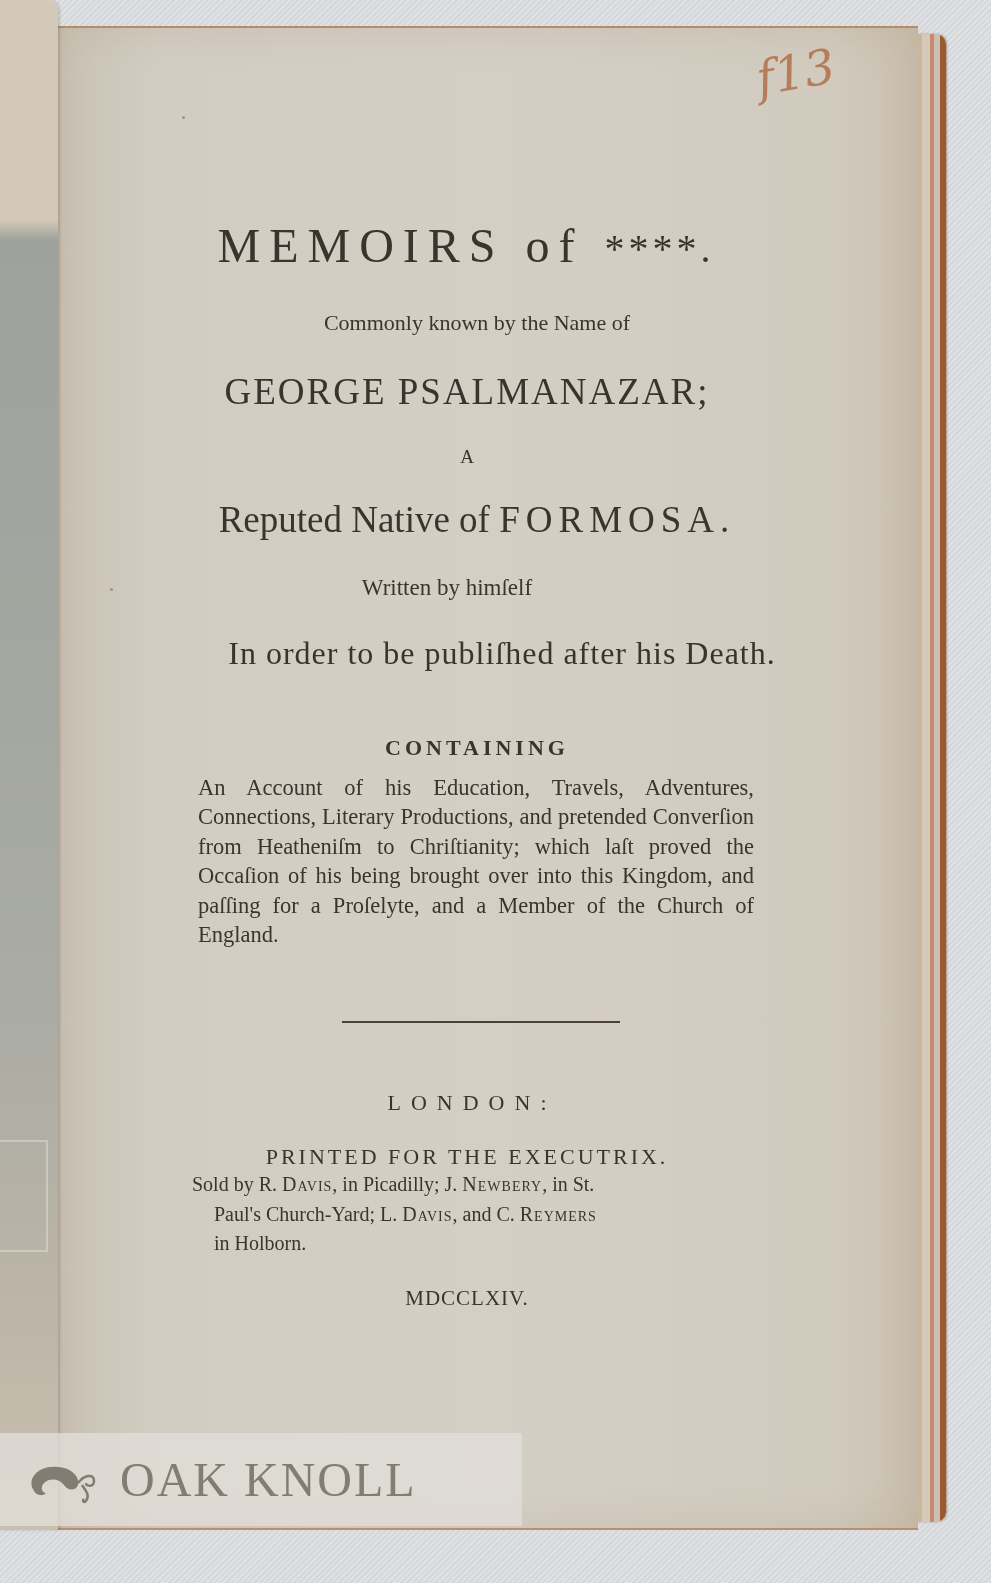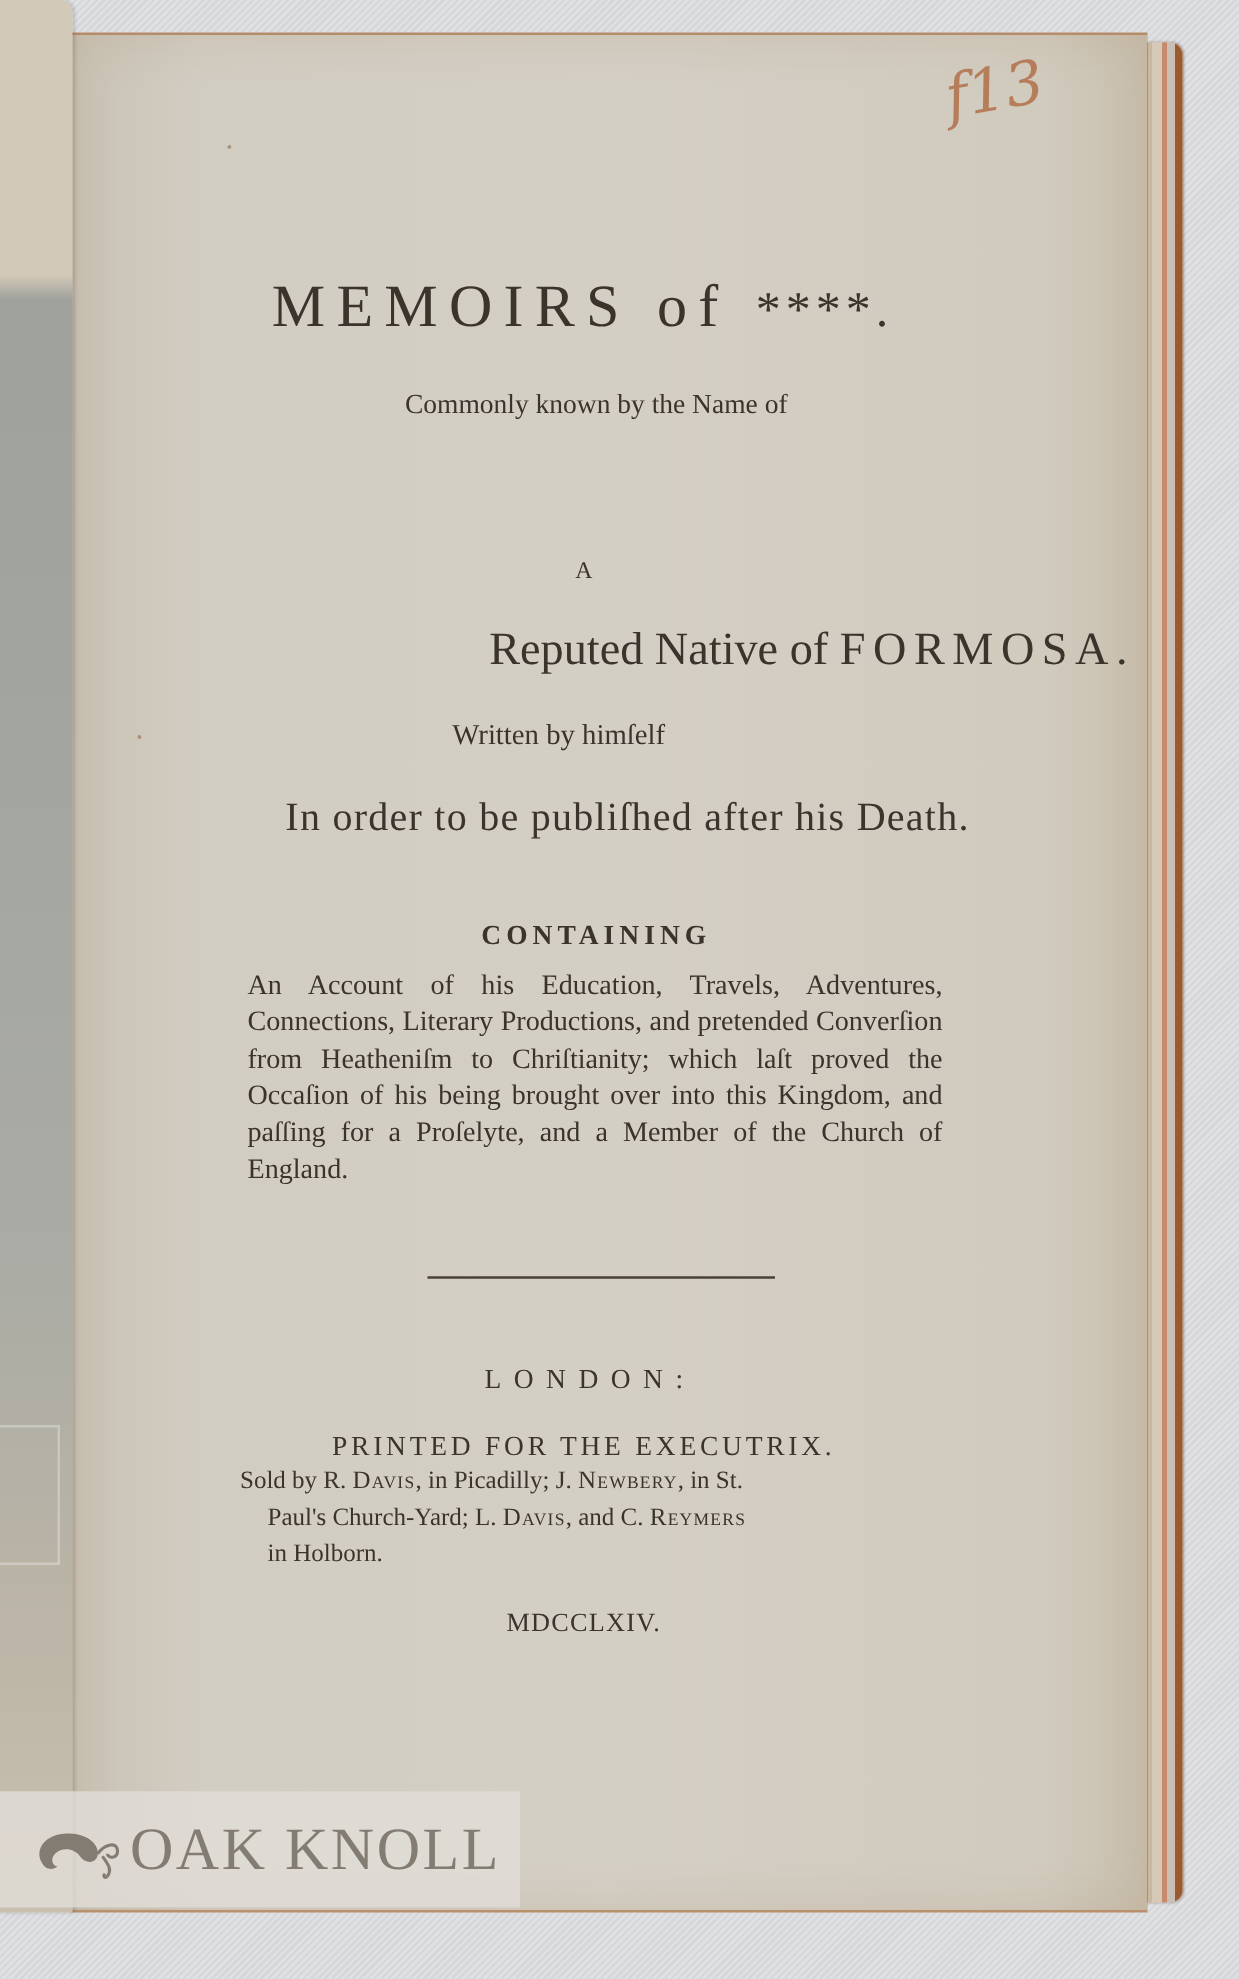--- a/index.html
+++ b/index.html
@@ -49,21 +49,21 @@
       position: absolute; left: 4px; top: 190px; width: 20px; height: 220px;
       color: #c2915f; font-style: italic; font-size: 14px;
       writing-mode: vertical-rl; transform: rotate(180deg); opacity: 0.7;
     }
     .tp { position: absolute; left: 0; width: 862px; text-align: center; color: #3a342c; }
     .t-memoirs { top: 190px; font-size: 48px; letter-spacing: 9px; left: 60px; width: 700px; }
     .t-memoirs .ast { font-size: 40px; letter-spacing: 4px; }
     .t-commonly { top: 282px; font-size: 22px; left: -10px; }
     .t-george { top: 342px; font-size: 37px; letter-spacing: 2px; left: -20px; }
     .t-a { top: 418px; font-size: 19px; left: -20px; }
-    .t-reputed { top: 470px; font-size: 37px; left: -10px; text-align: right; }
+    .t-reputed { top: 470px; font-size: 37px; left: -10px; }
     .t-reputed .caps { letter-spacing: 6px; }
     .t-written { top: 547px; font-size: 23px; left: -40px; }
     .t-inorder { top: 607px; font-size: 32px; letter-spacing: 1px; left: 15px; }
     .t-containing { top: 707px; font-size: 22px; letter-spacing: 4px; font-weight: bold; left: -10px; }
     .t-body {
       position: absolute; top: 745px; left: 142px; width: 556px;
       font-size: 22.5px; line-height: 29.4px; color: #3a342c; text-align: justify;
       text-align-last: left;
     }
     .rule { position: absolute; top: 993px; left: 286px; width: 278px; height: 2px; background: #4a4238; }
@@ -74,23 +74,23 @@
       font-size: 20px; line-height: 29.5px; color: #3a342c; text-align: justify;
       text-align-last: left;
       margin-top: 14px;
     }
     .t-sold .l2 { padding-left: 22px; display: block; font-family: Liberation Serif, serif; }
     .sc { font-variant: small-caps; letter-spacing: 1px; }
     .t-date { top: 1258px; font-size: 21px; letter-spacing: 1px; left: -20px; }
     .speck { position: absolute; width: 3px; height: 3px; border-radius: 50%; background: #8a6a4a; opacity: 0.6; }
     
     .watermark {
-      position: absolute; left: 0; top: 1433px; width: 416px; height: 93px;
+      position: absolute; left: 0; top: 1433px; width: 522px; height: 93px;
       background: rgba(225,222,216,0.78);
-      display: flex; align-items: center; padding-left: 24px; box-sizing: border-box;
+      display: flex; align-items: center; gap: 16px; padding-left: 24px; box-sizing: border-box;
     }
     .wm-icon { width: 80px; height: 50px; }
     .wm-text {
       font-family: "Liberation Serif", serif; font-size: 48px; letter-spacing: 2px; color: #837c73;
     }
   </style>
 </head>
 <body>
 
 <div class="backdrop"></div>
@@ -103,20 +103,21 @@
 
   <div class="speck" style="left:126px;top:88px;"></div>
   <div class="speck" style="left:54px;top:560px;"></div>
 
   <div class="tp t-memoirs">
     <span>MEMOIRS of</span>
     <span class="ast">****.</span>
   </div>
 
   <div class="tp t-commonly">Commonly known by the Name of</div>
+  <div class="tp t-george">GEORGE PSALMANAZAR;</div>
   <div class="tp t-a">A</div>
 
   <div class="tp t-reputed">
     <span>Reputed Native of</span>
     <span class="caps">FORMOSA.</span>
   </div>
 
   <div class="tp t-written">Written by himſelf</div>
   <div class="tp t-inorder">In order to be publiſhed after his Death.</div>
   <div class="tp t-containing">CONTAINING</div>

